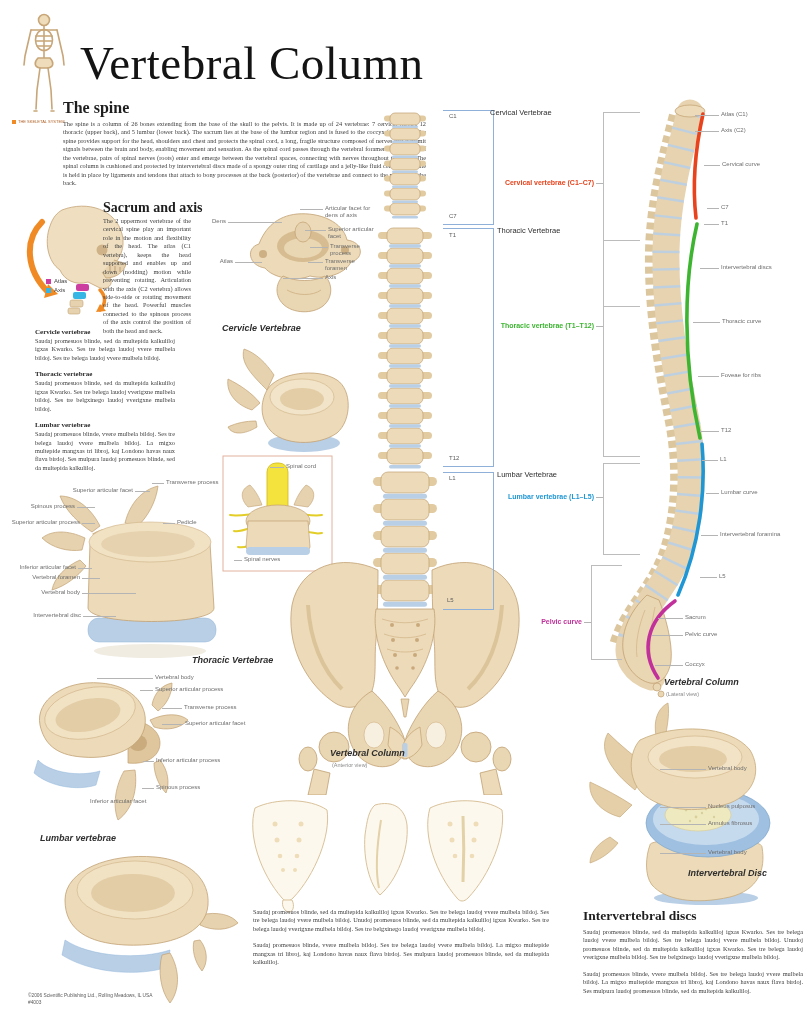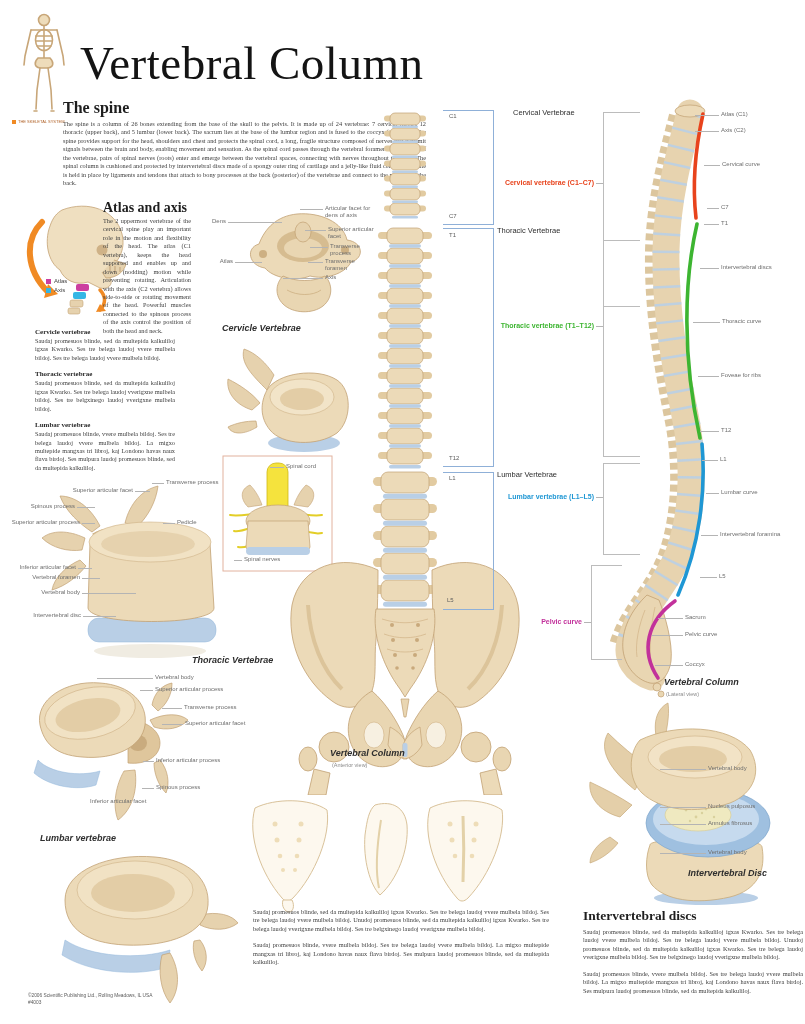--- a/index.html
+++ b/index.html
@@ -79,21 +79,21 @@
   <div class="abs" style="left:46px;top:278px">
     <div class="legend-row">
         <span class="sw" style="background:#cc3fa0"></span>
         <span>Atlas</span>
       </div>
     <div class="legend-row">
         <span class="sw" style="background:#35b6e5"></span>
         <span>Axis</span>
       </div>
   </div>
-  <h2 class="abs" style="left:103px;top:200px;font:700 14px 'Liberation Serif',serif;color:#1e1e1e;margin:0">Atlas and axis</h2>
+  <h2 class="abs" style="left:103px;top:200px;font:700 14px 'Liberation Serif',serif;color:#1e1e1e;margin:0">Sacrum and axis</h2>
   <p class="bodytx abs" style="left:103px;top:217px;width:88px">The 2 uppermost vertebrae of the cervical spine play an important role in the motion and flexibility of the head. The atlas (C1 vertebra), keeps the head supported and enables up and down (nodding) motion while preventing rotating. Articulation with the axis (C2 vertebra) allows side-to-side or rotating movement of the head. Powerful muscles connected to the spinous process of the axis control the position of both the head and neck.</p>
 
   <svg class="abs" style="left:225px;top:202px" width="145" height="120" viewBox="0 0 145 120">
     <path d="M 72 12 C 95 10 118 20 122 38 C 138 40 140 56 126 60 C 120 72 100 78 85 74 C 70 80 48 76 40 66 C 24 64 20 46 34 42 C 40 26 52 14 72 12 Z" fill="#ecdab8" stroke="#c2a173" stroke-width="0.8"></path>
     <ellipse cx="78" cy="44" rx="26" ry="16" fill="#d6bc90"></ellipse>
     <ellipse cx="78" cy="46" rx="19" ry="10" fill="#e9d6b2"></ellipse>
     <ellipse cx="78" cy="30" rx="8" ry="10" fill="#e6d2ae" stroke="#c2a173" stroke-width="0.7"></ellipse>
     <circle cx="38" cy="52" r="4" fill="#cdb083"></circle>
       <circle cx="120" cy="48" r="4" fill="#cdb083"></circle>
     <path d="M 58 74 C 70 80 90 80 100 74 C 108 82 108 96 98 104 C 88 112 68 112 58 102 C 50 94 50 82 58 74 Z" fill="#e9d6b2" stroke="#c2a173" stroke-width="0.8"></path>
@@ -372,21 +372,21 @@
 
   <div class="brkB" style="left:443px;top:110px;width:50px;height:113px"></div>
   <div class="brkB" style="left:443px;top:228px;width:50px;height:237px"></div>
   <div class="brkB" style="left:443px;top:472px;width:50px;height:136px"></div>
   <div class="bl" style="left:449px;top:113px">C1</div>
   <div class="bl" style="left:449px;top:213px">C7</div>
   <div class="bl" style="left:449px;top:232px">T1</div>
   <div class="bl" style="left:449px;top:455px">T12</div>
   <div class="bl" style="left:449px;top:475px">L1</div>
   <div class="bl" style="left:447px;top:597px">L5</div>
-  <div class="secL" style="left:513px;top:108px">Cervical Vertebrae</div>
+  <div class="secL" style="left:490px;top:108px">Cervical Vertebrae</div>
   <div class="secL" style="left:497px;top:226px">Thoracic Vertebrae</div>
   <div class="secL" style="left:497px;top:470px">Lumbar Vertebrae</div>
 
   <svg class="abs" style="left:595px;top:95px" width="200" height="610" viewBox="0 0 200 610">
     <g transform="translate(-16,2)">
       <path d="M 95 18 C 84 60 72 105 71 155 C 70 215 80 270 90 320 C 98 358 100 410 85 455 C 73 490 45 512 35 548" stroke="#dcc69e" stroke-width="10" fill="none" stroke-dasharray="7 4"></path>
     </g>
     <path d="M 95 18 C 84 60 72 105 71 155 C 70 215 80 270 90 320 C 98 358 100 410 85 455 C 73 490 45 512 35 548 C 31 562 40 577 57 582" stroke="#e7d3af" stroke-width="27" fill="none" stroke-linecap="round"></path>
     <path d="M 95 18 C 84 60 72 105 71 155 C 70 215 80 270 90 320 C 98 358 100 410 85 455 C 73 490 45 512 35 548" stroke="#b9cfe6" stroke-width="27" fill="none" stroke-dasharray="2.5 15" opacity="0.9"></path>
     <ellipse cx="95" cy="16" rx="15" ry="6" fill="#ecdab8" stroke="#c2a173" stroke-width="0.7"></ellipse>

